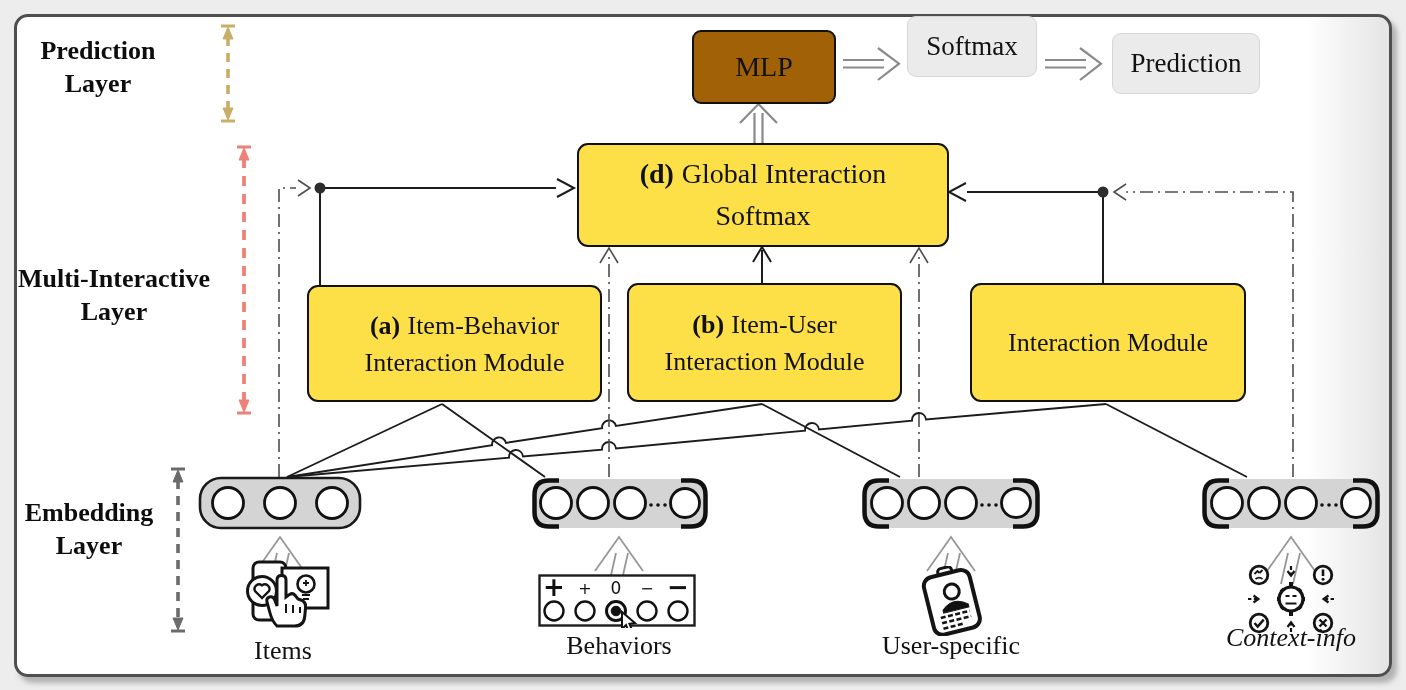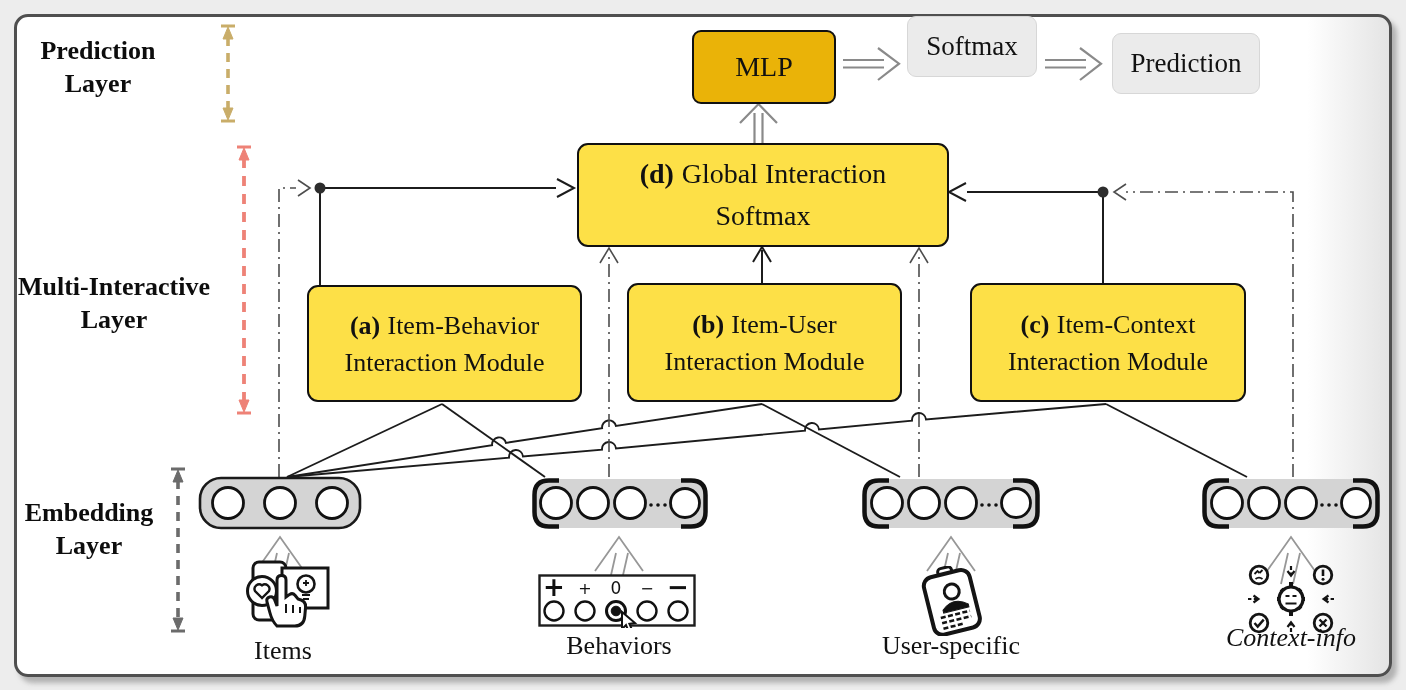--- a/index.html
+++ b/index.html
@@ -7,21 +7,21 @@
          font-family:"Liberation Serif","DejaVu Serif",serif;color:#111;}
   .frame{position:absolute;left:14px;top:14px;width:1372px;height:657px;
          border:3.5px solid #4f4f4f;border-radius:14px;
          background:linear-gradient(to right,#ffffff 0%,#ffffff 94%,#e4e4e4 100%);
          box-shadow:5px 6px 5px rgba(130,130,130,.55);}
   svg.overlay{position:absolute;left:0;top:0;z-index:2;}
   .abs{position:absolute;z-index:3;}
   .layer-label{font-weight:bold;font-size:26px;line-height:33px;text-align:center;color:#0d0d0d;}
   .flowbox{display:flex;align-items:center;justify-content:center;text-align:center;
            font-size:27px;border-radius:9px;}
-  .mlp{background:#eab308;border:2.5px solid #111;}
+  .mlp{background:#a16207;border:2.5px solid #111;}
   .graybox{background:#ebebeb;border:1.5px solid #d7d7d7;}
   .module{background:#fde047;border:2.5px solid #111;border-radius:11px;
           display:flex;flex-direction:column;align-items:center;justify-content:center;
           text-align:center;font-size:26px;line-height:37px;}
   .module.big{font-size:28px;line-height:42px;}
   .prefix{font-weight:bold;margin-right:.28em;}
   .src-label{font-size:26px;text-align:center;}
 </style>
 </head>
 <body>
@@ -231,21 +231,21 @@
           <path d="M82.5,31.5 L77.6,35 L82.5,38.5"></path>
         </g>
       </g>
     </svg>
   </svg>
 
   <div class="abs layer-label" style="left:14px;top:34px;width:168px;">
     <div>Prediction</div>
     <div>Layer</div>
   </div>
-  <div class="abs layer-label" style="left:6px;top:270px;width:216px;">
+  <div class="abs layer-label" style="left:6px;top:262px;width:216px;">
     <div>Multi-Interactive</div>
     <div>Layer</div>
   </div>
   <div class="abs layer-label" style="left:14px;top:496px;width:150px;">
     <div>Embedding</div>
     <div>Layer</div>
   </div>
 
   <div class="abs flowbox mlp" style="left:692px;top:30px;width:140px;height:70px;font-size:28px;">
     <span>MLP</span>
@@ -254,30 +254,29 @@
     <span>Softmax</span>
   </div>
   <div class="abs flowbox graybox" style="left:1112px;top:33px;width:146px;height:59px;">
     <span>Prediction</span>
   </div>
 
   <div class="abs module big" style="left:577px;top:143px;width:368px;height:100px;">
     <div><span class="prefix">(d)</span><span>Global Interaction</span></div>
     <div>Softmax</div>
   </div>
-  <div class="abs module" style="left:307px;top:285px;width:271px;height:113px;">
+  <div class="abs module" style="left:307px;top:285px;width:271px;height:113px;padding-left:20px;">
     <div><span class="prefix">(a)</span><span>Item-Behavior</span></div>
     <div>Interaction Module</div>
   </div>
   <div class="abs module" style="left:627px;top:283px;width:271px;height:115px;">
     <div><span class="prefix">(b)</span><span>Item-User</span></div>
     <div>Interaction Module</div>
   </div>
   <div class="abs module" style="left:970px;top:283px;width:272px;height:115px;">
-    <div><span class="prefix">(c)</span><span>Item-Context</span></div>
     <div>Interaction Module</div>
   </div>
 
   <div class="abs src-label" style="left:223px;top:628px;width:120px;margin-top:8px;">
     <span>Items</span>
   </div>
   <div class="abs src-label" style="left:547px;top:631px;width:144px;">
     <span>Behaviors</span>
   </div>
   <div class="abs src-label" style="left:866px;top:631px;width:170px;">

